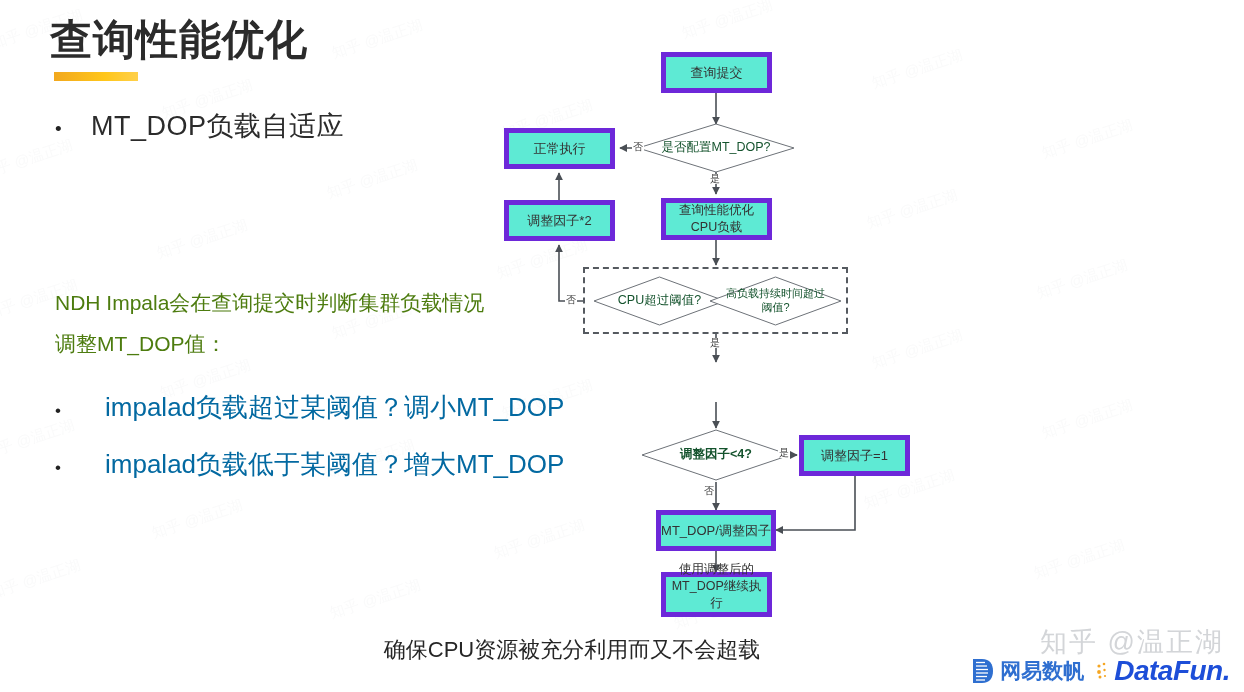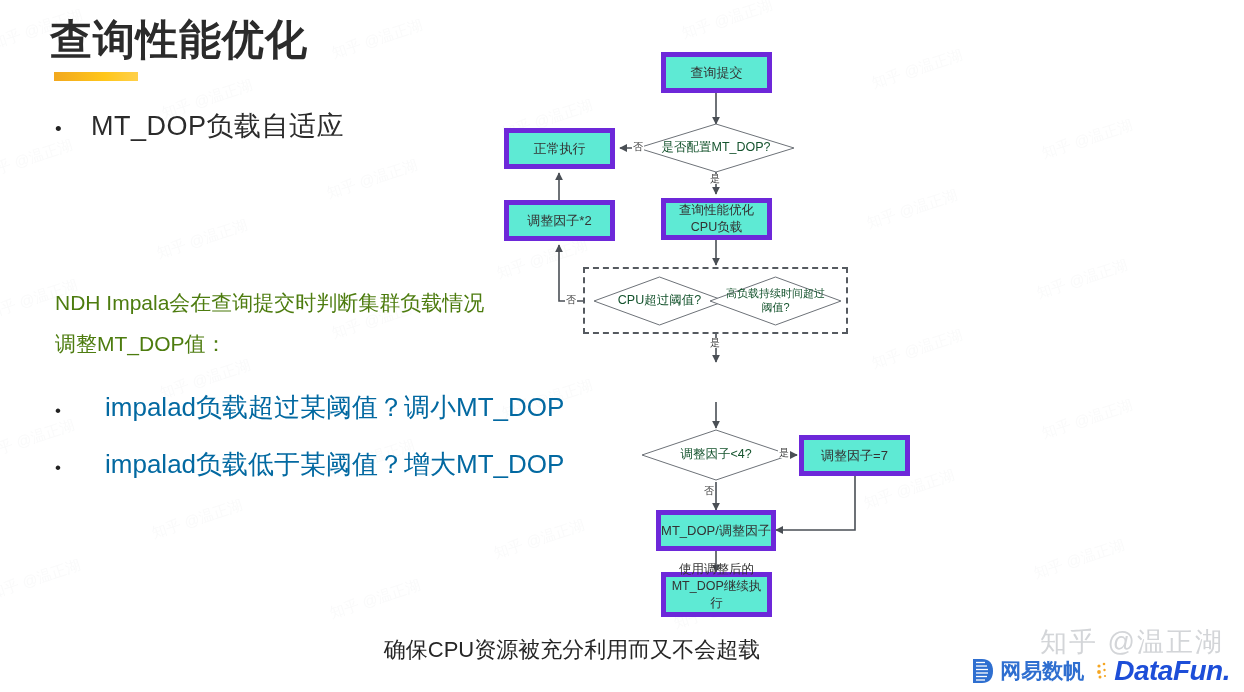--- a/index.html
+++ b/index.html
@@ -324,21 +324,21 @@
     <div class="node" style="left:504px; top:128px; width:111px; height:41px;">正常执行</div>
 
     <div class="node" style="left:504px; top:200px; width:111px; height:41px;text-align:center;">调整因子*2</div>
 
     <div class="node two-line" style="left:661px; top:198px; width:111px; height:42px; flex-direction:column;">
       <span>查询性能优化</span>
       <span>CPU负载</span>
     </div>
 
 
-    <div class="node" style="left:799px; top:435px; width:111px; height:41px;">调整因子=7</div>
+    <div class="node" style="left:799px; top:435px; width:111px; height:41px;">调整因子=1</div>
 
     <div class="node" style="left:656px; top:510px; width:120px; height:41px;">MT_DOP/调整因子</div>
 
     <div class="node two-line" style="left:661px; top:572px; width:111px; height:45px; flex-direction:column;justify-content:flex-end;">
       <span>使用调整后的</span>
       <span>MT_DOP继续执行</span>
     </div>
 
     <div class="diamond-wrap" style="left:638px; top:124px; width:156px; height:48px;">
       <svg width="156" height="48" viewBox="0 0 156 48">
@@ -357,21 +357,21 @@
     <div class="diamond-wrap" style="left:710px; top:277px; width:131px; height:48px;">
       <svg width="131" height="48" viewBox="0 0 131 48">
         <polygon points="65.5,0 131,24 65.5,48 0,24" fill="#ffffff" stroke="#6d7278" stroke-width="1"></polygon>
       </svg>
       <div class="diamond-label small" style="flex-direction:column;">
         <span>高负载持续时间超过</span>
         <span>阈值?</span>
       </div>
     </div>
 
-    <div class="diamond-wrap" style="left:642px; top:430px; width:148px; height:50px;">
+    <div class="diamond-wrap" style="left:642px; top:430px; width:148px; height:50px;font-weight:bold;">
       <svg width="148" height="50" viewBox="0 0 148 50">
         <polygon points="74,0 148,25 74,50 0,25" fill="#ffffff" stroke="#6d7278" stroke-width="1"></polygon>
       </svg>
       <div class="diamond-label">调整因子&lt;4?</div>
     </div>
 
     <span class="edge-label" style="left:632px; top:142px;">否</span>
     <span class="edge-label" style="left:709px; top:174px;">是</span>
     <span class="edge-label" style="left:565px; top:295px;">否</span>
     <span class="edge-label" style="left:709px; top:338px;">是</span>

